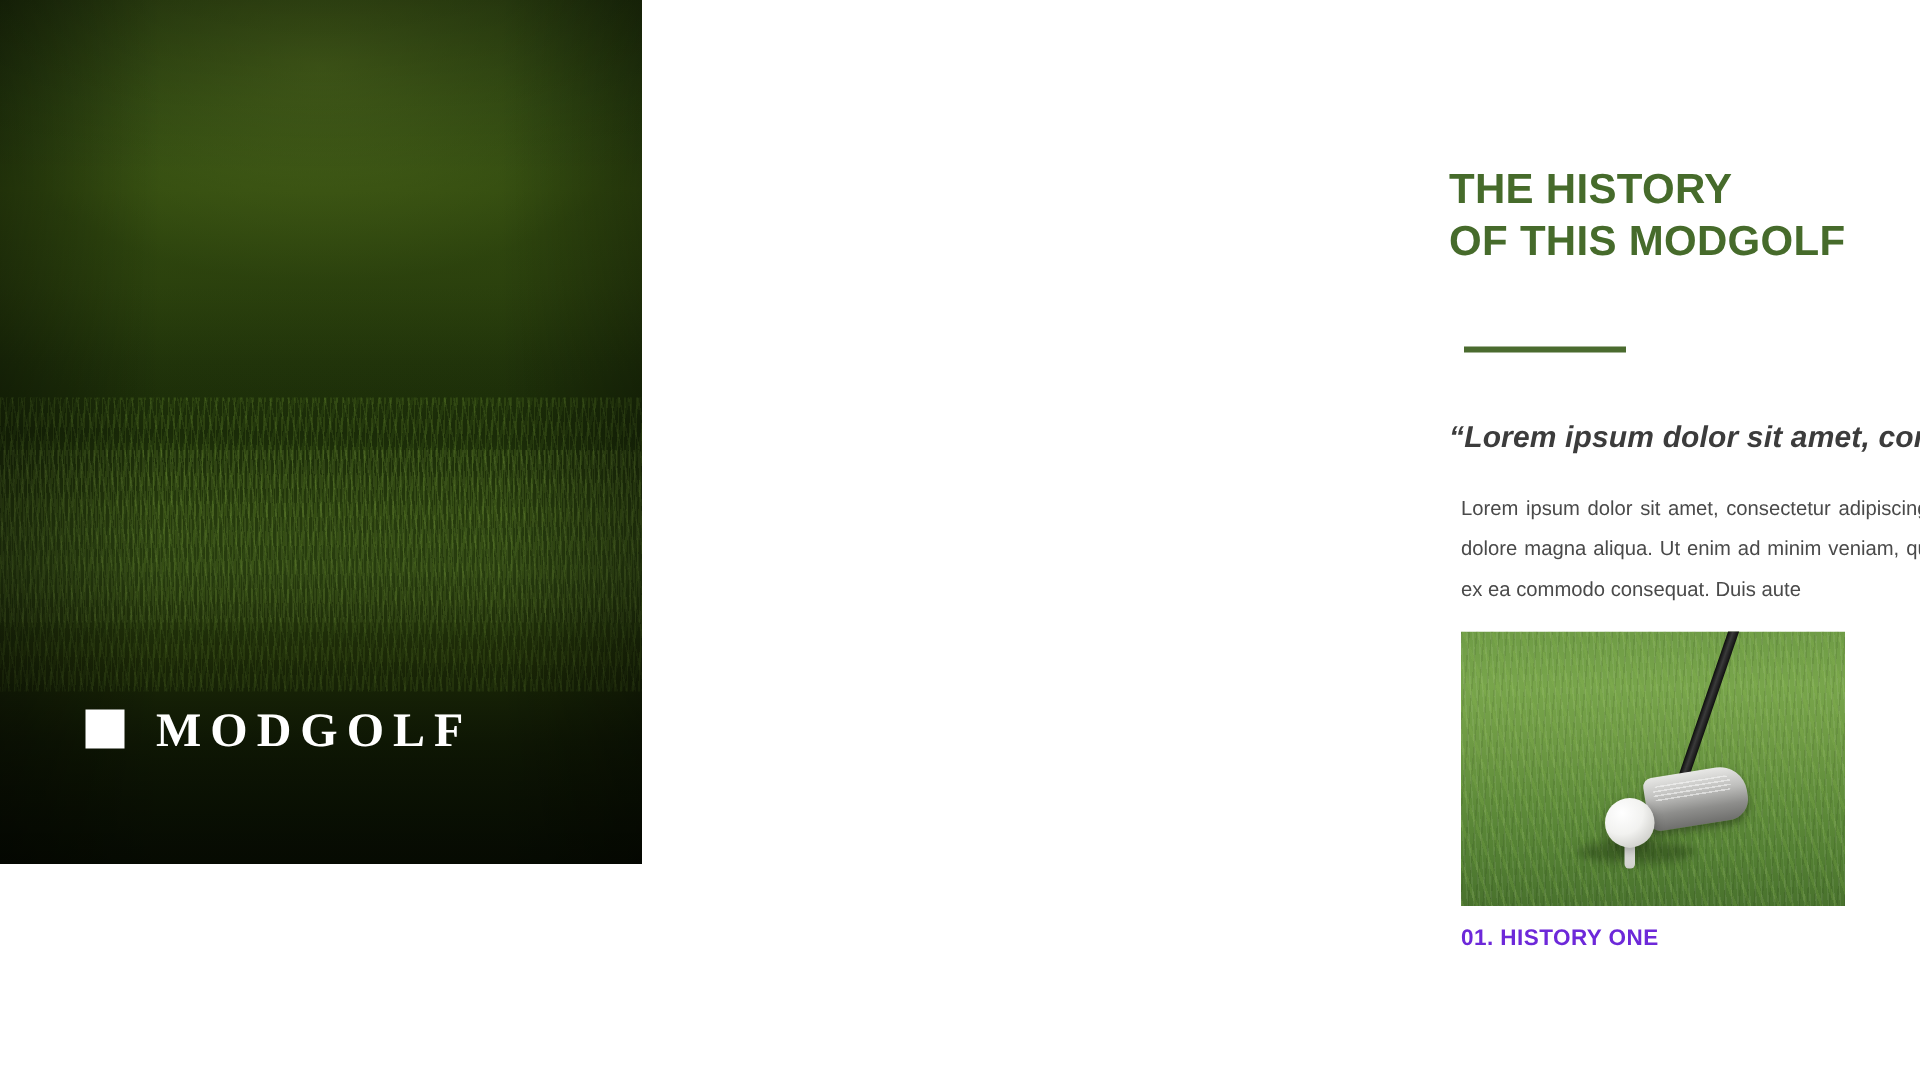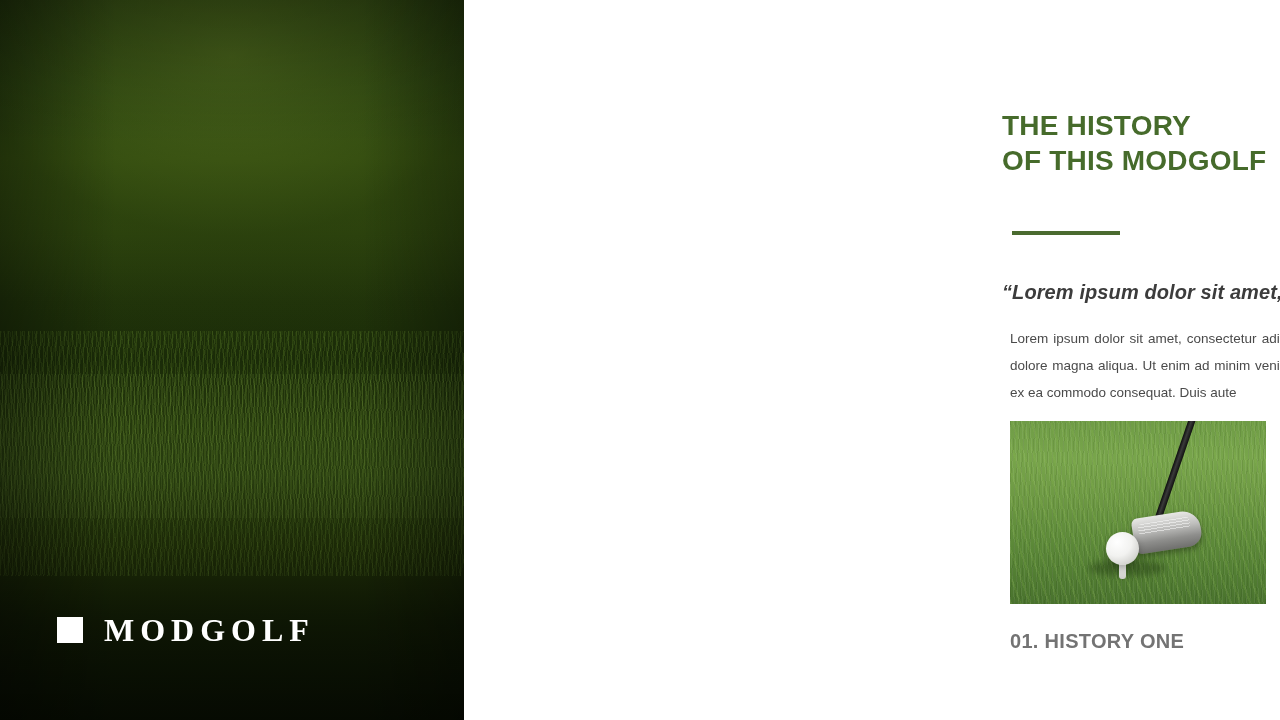--- a/index.html
+++ b/index.html
@@ -18,25 +18,24 @@
     width: 1280px;
     height: 720px;
     display: flex;
     background: #ffffff;
   }
 
   
   .left-panel {
     position: relative;
     width: 428px;
-    height: 720px;
+    height: 576px;
     flex: 0 0 428px;
     overflow: hidden;
     background: #17270d;
-    padding-left: 36px;
   }
   .grass-photo {
     position: absolute;
     inset: 0;
     background:
       radial-gradient(ellipse 120% 55% at 50% 8%, rgba(86,110,33,0.55) 0%, rgba(40,58,14,0.25) 45%, rgba(10,18,4,0.0) 75%),
       linear-gradient(to bottom,
         #243a0d 0%,
         #2e4a10 12%,
         #35500f 22%,
@@ -158,23 +157,23 @@
   .card {
     width: 256px;
   }
   .card-image {
     width: 256px;
     height: 183px;
     overflow: hidden;
     position: relative;
   }
   .card-caption {
-    margin-top: 26px;
-    color: #737373;
-    font-size: 20px;
+    margin-top: 13px;
+    color: #6d28d9;
+    font-size: 15px;
     font-weight: 700;
     letter-spacing: 0.3px;
   }
 
   
   .photo-tee {
     position: absolute;
     inset: 0;
     background:
       linear-gradient(to bottom,

